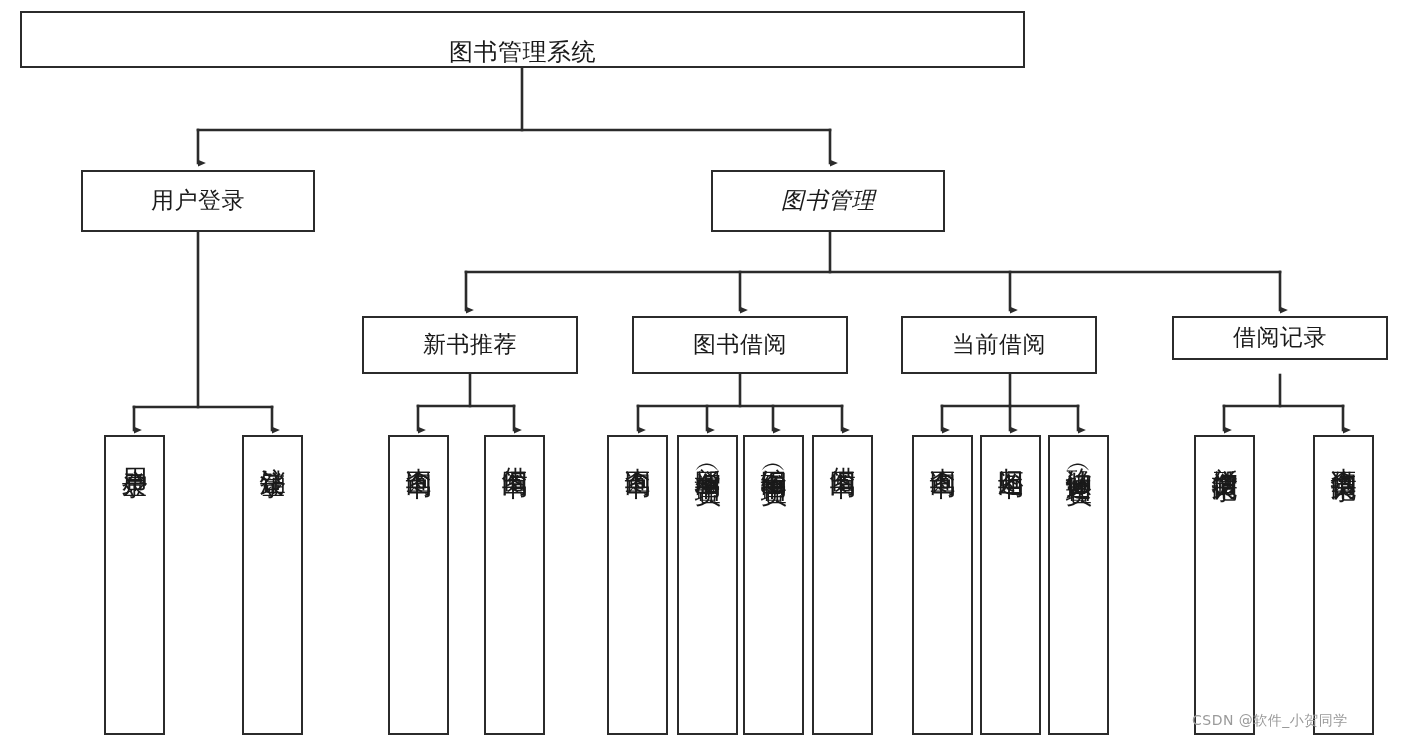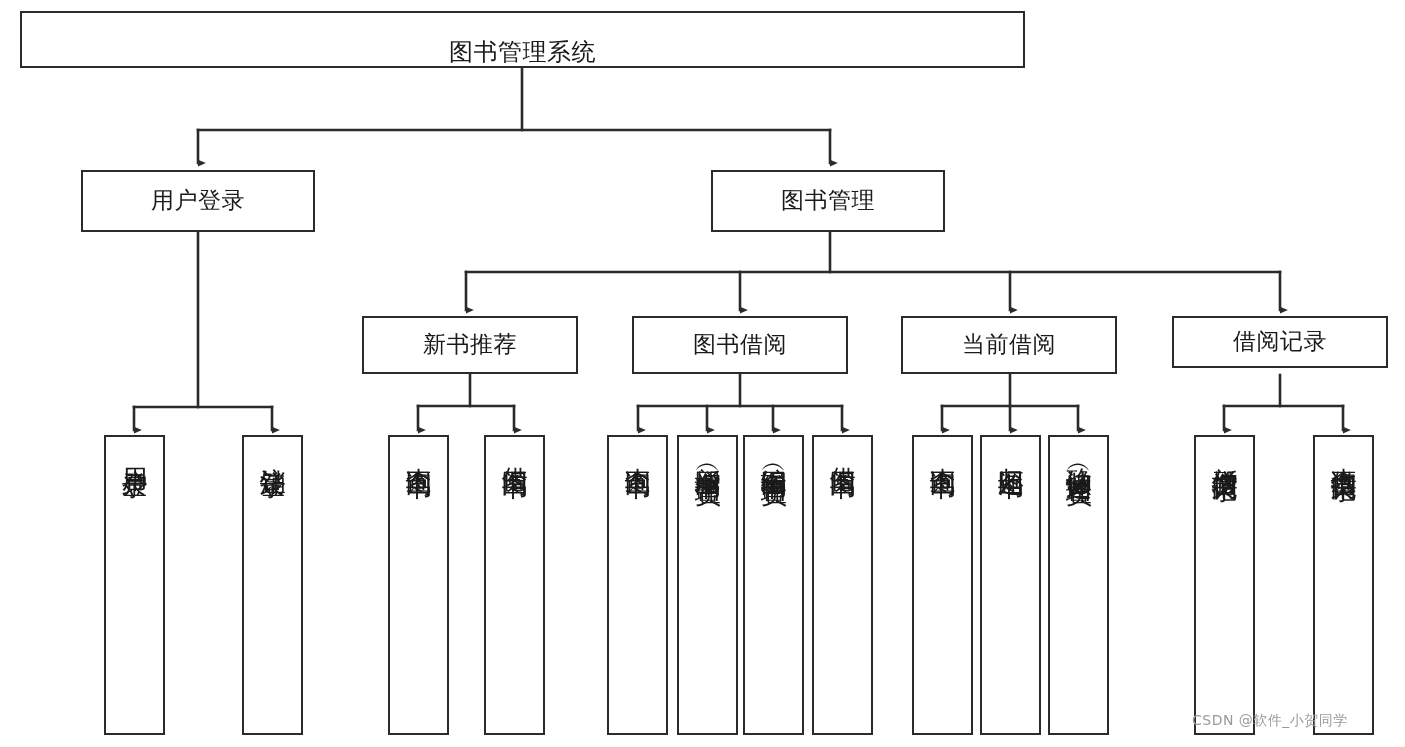--- a/index.html
+++ b/index.html
@@ -129,34 +129,34 @@
     </g>
   </svg>
 
   <div class="node horiz root" style="left:20px; top:11px; width:1005px; height:57px;align-items:flex-end;">
     <span class="label">图书管理系统</span>
   </div>
 
   <div class="node horiz" style="left:81px; top:170px; width:234px; height:62px;">
     <span class="label">用户登录</span>
   </div>
-  <div class="node horiz" style="left:711px; top:170px; width:234px; height:62px;">
+  <div class="node horiz" style="left:711px; top:170px; width:234px; height:62px;font-style:italic;">
     <span class="label">图书管理</span>
   </div>
 
   <div class="node horiz" style="left:362px; top:316px; width:216px; height:58px;">
     <span class="label">新书推荐</span>
   </div>
   <div class="node horiz" style="left:632px; top:316px; width:216px; height:58px;">
     <span class="label">图书借阅</span>
   </div>
-  <div class="node horiz" style="left:901px; top:316px; width:216px; height:58px;">
+  <div class="node horiz" style="left:901px; top:316px; width:196px; height:58px;">
     <span class="label">当前借阅</span>
   </div>
-  <div class="node horiz" style="left:1172px; top:316px; width:216px; height:52px;">
+  <div class="node horiz" style="left:1172px; top:316px; width:216px; height:44px;">
     <span class="label">借阅记录</span>
   </div>
 
   <div class="node vert" style="left:104px; top:435px; width:61px; height:300px;">
     <span class="label">用户登录</span>
   </div>
   <div class="node vert" style="left:242px; top:435px; width:61px; height:300px;">
     <span class="label">注销登录</span>
   </div>
 

